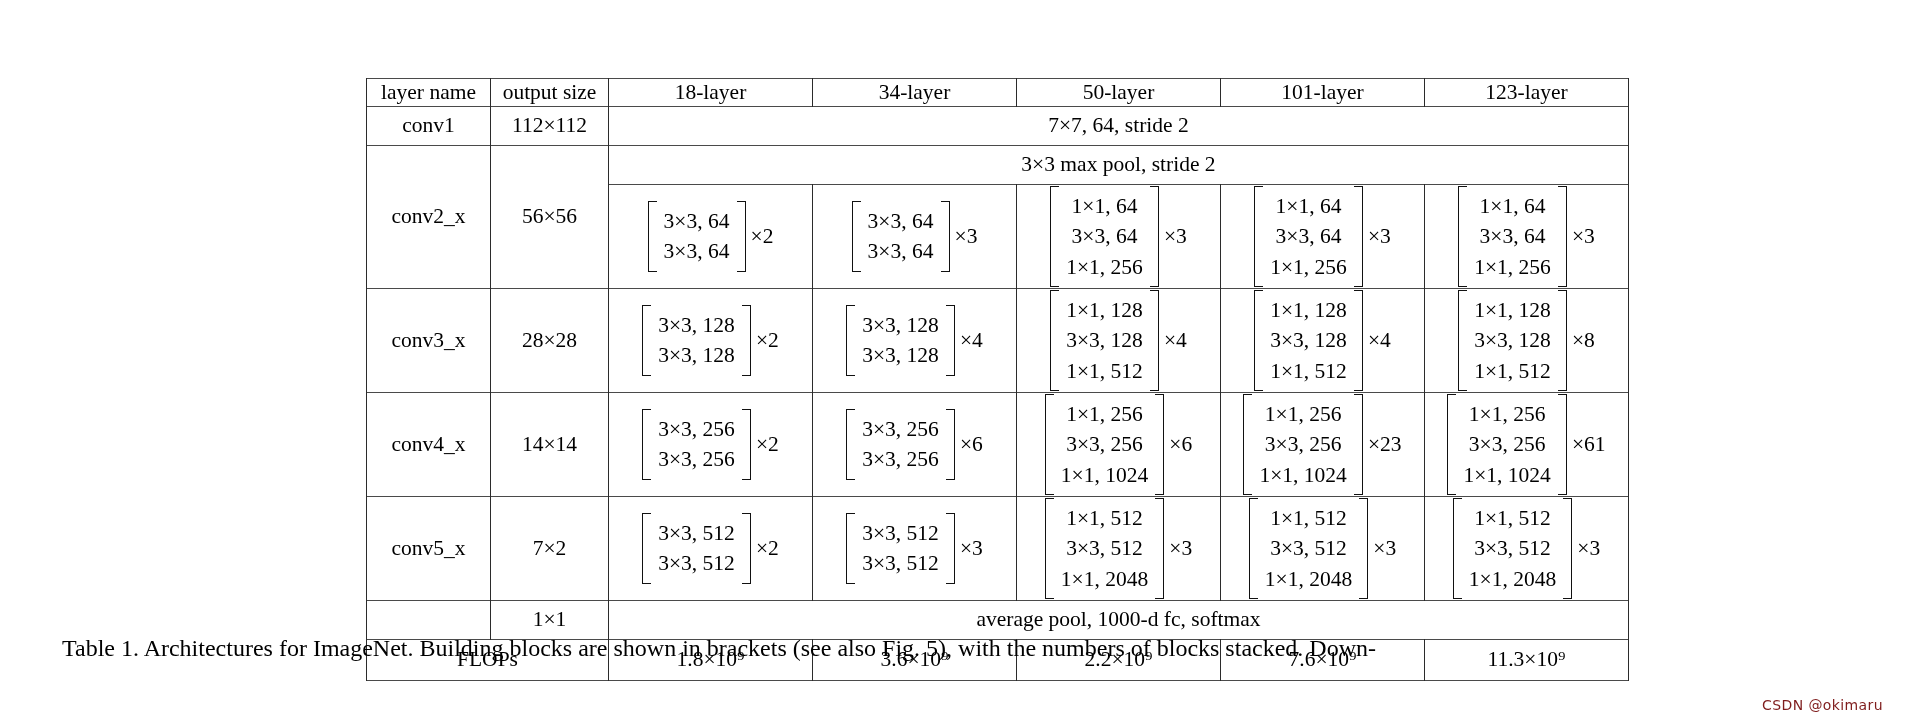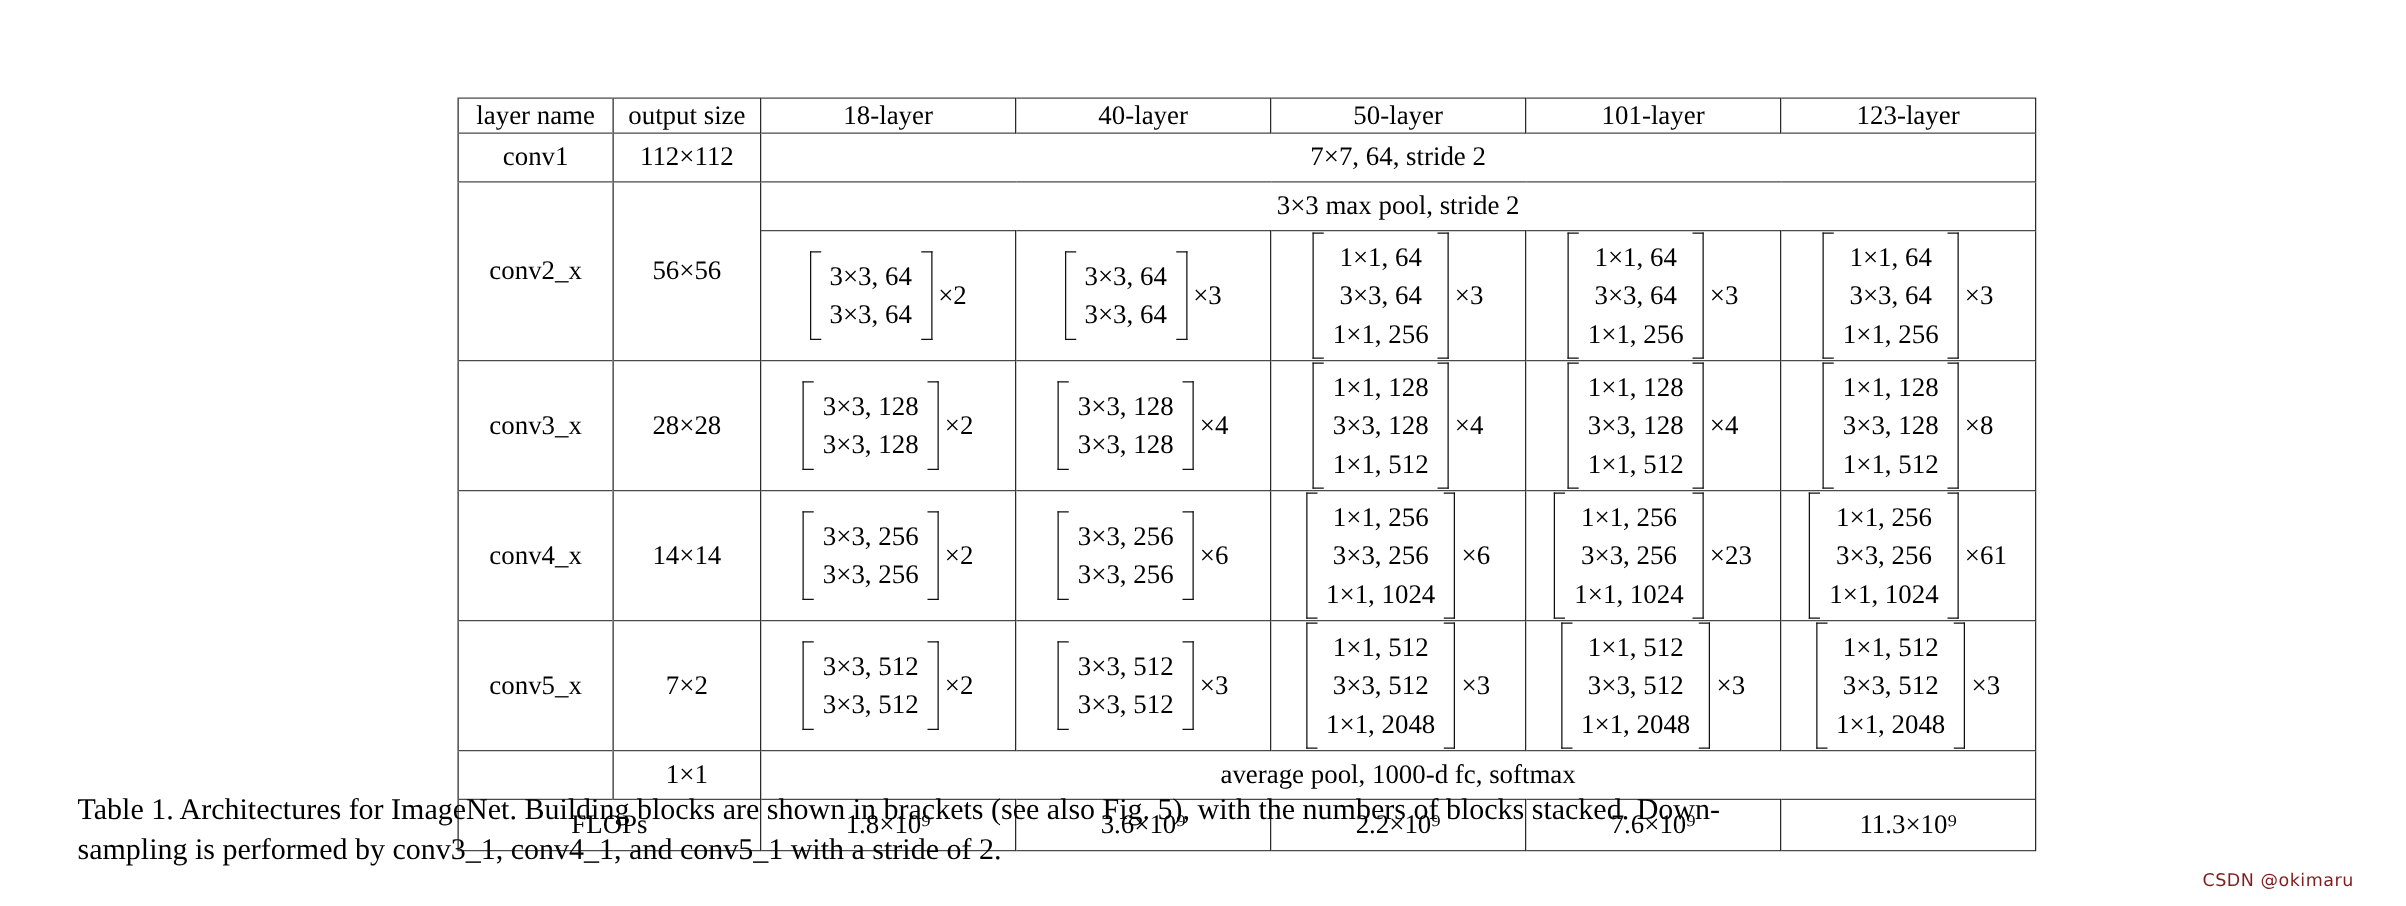--- a/index.html
+++ b/index.html
@@ -141,21 +141,21 @@
           <col class="col-model">
         <col class="col-model">
           <col class="col-model">
       </colgroup>
 
       <tbody>
           <tr class="hrow rule-top rule-mid">
         <th>layer name</th>
         <th>output size</th>
         <th>18-layer</th>
-        <th>40-layer</th>
+        <th>34-layer</th>
         <th>50-layer</th>
         <th>101-layer</th>
         <th>123-layer</th>
       </tr>
 
       <tr class="srow rule-mid">
         <td>conv1</td>
         <td>112×112</td>
         <td colspan="5">7×7, 64, stride 2</td>
       </tr>
@@ -429,18 +429,17 @@
         <td>2.2×10⁹</td>
         <td>7.6×10⁹</td>
         <td>11.3×10⁹</td>
       </tr>
     </tbody>
       </table>
   </div>
 
   <div class="caption">
     <p>Table 1. Architectures for ImageNet. Building blocks are shown in brackets (see also Fig. 5), with the numbers of blocks stacked. Down-</p>
-    <p>sampling is performed by conv3_1, conv4_1, and conv5_1 with a stride of 2.</p>
   </div>
 
   <div class="watermark">CSDN @okimaru</div>
 
 </div>
 
 </body></html>

